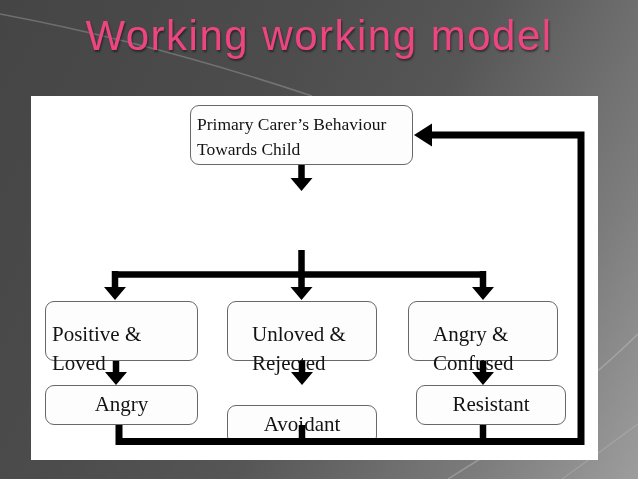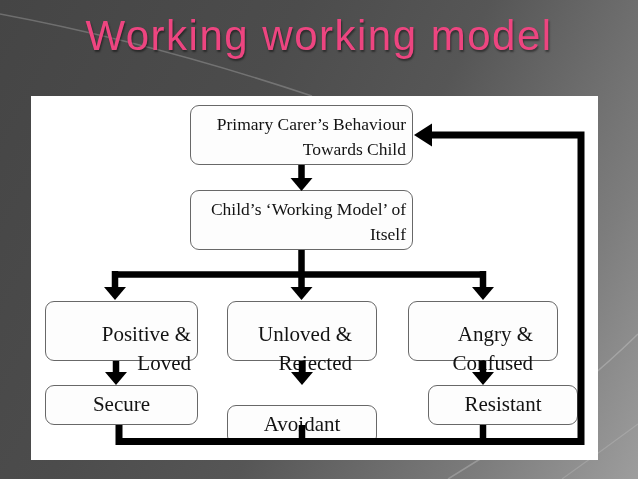--- a/index.html
+++ b/index.html
@@ -16,21 +16,21 @@
     text-shadow:1px 2px 2px rgba(0,0,0,0.45);
   }
   .panel {
     position:absolute; left:31px; top:96px; width:567px; height:364px;
     background:#ffffff;
   }
   .node {
     position:absolute; box-sizing:border-box;
     background:#fdfdfd; border:1.4px solid #686868; border-radius:9px;
     font-family:"Liberation Serif", serif; color:#131313;
-    display:flex; justify-content:center; text-align:right;
+    display:flex; justify-content:center; text-align:left;
   }
   .r12 { font-size:17.5px; line-height:1.45; padding:6px 6px 0 6px; align-items:flex-start; }
   .r3  { font-size:21px;   line-height:1.4;  padding:18px 6px 0 6px; align-items:flex-start; }
   .r3.narrow { padding-left:24px; padding-right:24px; }
   .r4  { font-size:21px; line-height:1; align-items:center; padding-bottom:2px; }
   .connectors { position:absolute; left:0; top:0; width:638px; height:479px; pointer-events:none; }
   .shaft { stroke:#000; stroke-width:6.5; }
   .loop  { fill:none; stroke:#000; stroke-width:7; stroke-linejoin:miter; }
   .head  { fill:#000; stroke:none; }
 </style>
@@ -44,33 +44,32 @@
     <path d="M448,479 Q556,414 638,334" stroke="rgba(255,255,255,0.22)" stroke-width="1.5" fill="none"></path>
     <path d="M562,479 Q600,452 638,424" stroke="rgba(255,255,255,0.15)" stroke-width="1.2" fill="none"></path>
   </svg>
 
   <div class="slide-title">Working working model</div>
 
   <div class="panel"></div>
 
   <div class="node r12" style="left:190px; top:105px; width:223px; height:60px;">Primary Carer’s Behaviour Towards Child</div>
 
-  <div class="node r12" style="left:190px; top:190px; width:223px; height:60px;">Child’s ‘Working Model’ of Itself</div>
 
   <div class="node r3" style="left:45px; top:301px; width:153px; height:60px;">Positive &amp; Loved</div>
 
   <div class="node r3 narrow" style="left:227px; top:301px; width:150px; height:60px;">Unloved &amp; Rejected</div>
 
   <div class="node r3 narrow" style="left:408px; top:301px; width:150px; height:60px;">Angry &amp; Confused</div>
 
-  <div class="node r4" style="left:45px; top:385px; width:153px; height:40px;">Secure</div>
+  <div class="node r4" style="left:45px; top:385px; width:153px; height:40px;">Angry</div>
 
   <div class="node r4" style="left:227px; top:385px; width:150px; height:40px;margin-top:20px;">Avoidant</div>
 
-  <div class="node r4" style="left:428px; top:385px; width:150px; height:40px;">Resistant</div>
+  <div class="node r4" style="left:416px; top:385px; width:150px; height:40px;">Resistant</div>
 
   <svg class="connectors" viewBox="0 0 638 479" xmlns="http://www.w3.org/2000/svg">
 
     <g>
       <line class="shaft" x1="301.5" y1="165" x2="301.5" y2="179"></line>
       <polygon class="head" points="290.5,178 312.5,178 301.5,191"></polygon>
     </g>
 
     <g>
       <line class="shaft" x1="115" y1="274.5" x2="483" y2="274.5"></line>

